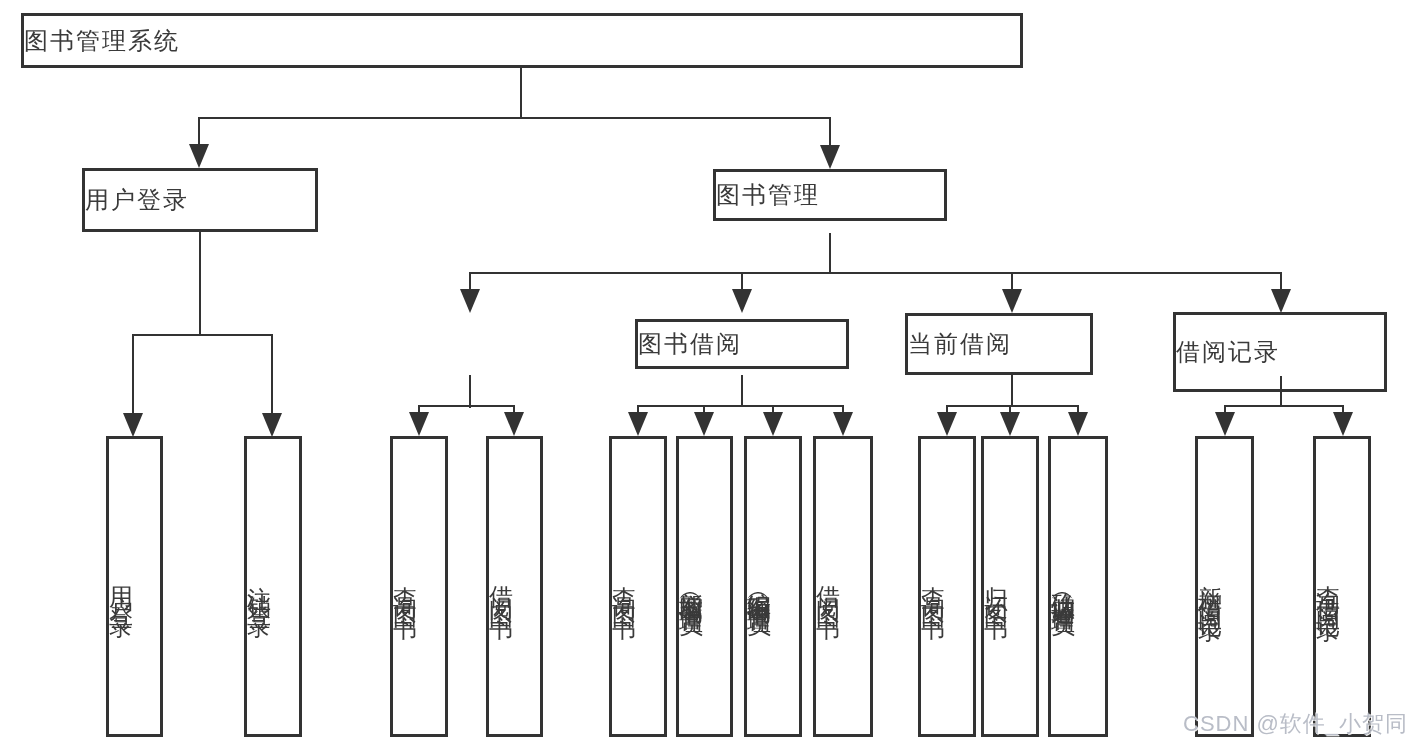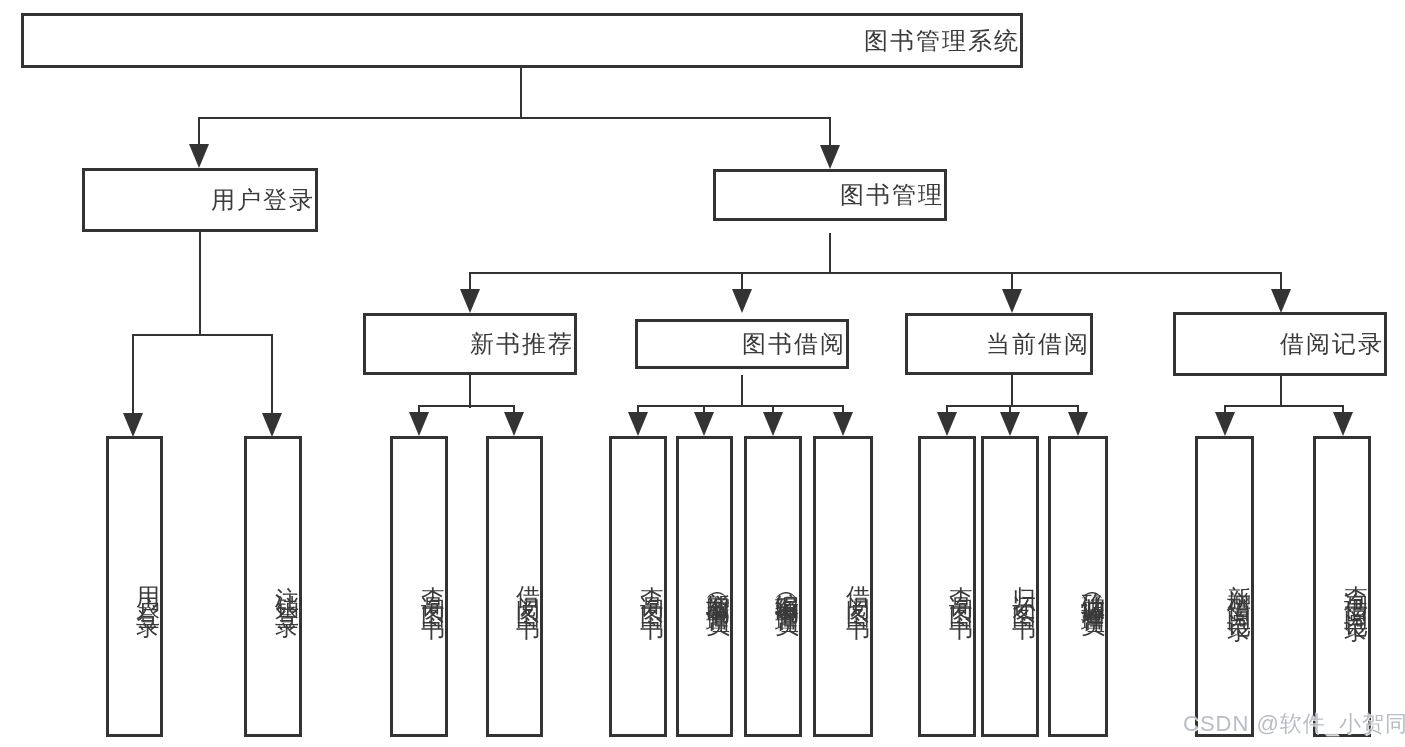--- a/index.html
+++ b/index.html
@@ -2,21 +2,21 @@
 <html><head>
 <meta charset="utf-8">
 <style>
   html,body{margin:0;padding:0;background:#ffffff;}
   .canvas{
     position:relative;width:1405px;height:747px;background:#ffffff;overflow:hidden;
     font-family:"Liberation Sans","DejaVu Sans",sans-serif;color:#3a3a3a;
   }
   .box{
     position:absolute;box-sizing:border-box;border:3px solid #333333;background:#ffffff;
-    display:flex;align-items:center;justify-content:flex-end;
+    display:flex;align-items:center;justify-content:flex-start;
   }
   .hbox .lbl{font-size:24px;letter-spacing:2px;white-space:nowrap;}
   .vbox .vlbl{
     writing-mode:vertical-rl;text-orientation:mixed;white-space:nowrap;
     font-size:24px;line-height:1;
   }
   .sp10{letter-spacing:10px;}
   .sp7{letter-spacing:7px;}
   .sp3{letter-spacing:3px;font-size:23px;}
   .ln{position:absolute;background:#333333;}
@@ -42,30 +42,27 @@
     <span class="lbl">图书管理系统</span>
   </div>
 
   <div class="box hbox" style="left:82px;top:168px;width:236px;height:64px">
     <span class="lbl">用户登录</span>
   </div>
   <div class="box hbox" style="left:713px;top:169px;width:234px;height:52px">
     <span class="lbl">图书管理</span>
   </div>
 
-  <div class="box hbox" style="left:363px;top:313px;width:214px;height:62px">
-    <span class="lbl">新书推荐</span>
-  </div>
   <div class="box hbox" style="left:635px;top:319px;width:214px;height:50px">
     <span class="lbl">图书借阅</span>
   </div>
   <div class="box hbox" style="left:905px;top:313px;width:188px;height:62px">
     <span class="lbl">当前借阅</span>
   </div>
-  <div class="box hbox" style="left:1173px;top:312px;width:214px;height:64px">
+  <div class="box hbox" style="left:1173px;top:312px;width:214px;height:80px">
     <span class="lbl">借阅记录</span>
   </div>
 
   <div class="box vbox" style="left:106px;top:436px;width:57px;height:301px">
     <span class="vlbl sp10">用户登录</span>
   </div>
   <div class="box vbox" style="left:244px;top:436px;width:58px;height:301px">
     <span class="vlbl sp10">注销登录</span>
   </div>
 

